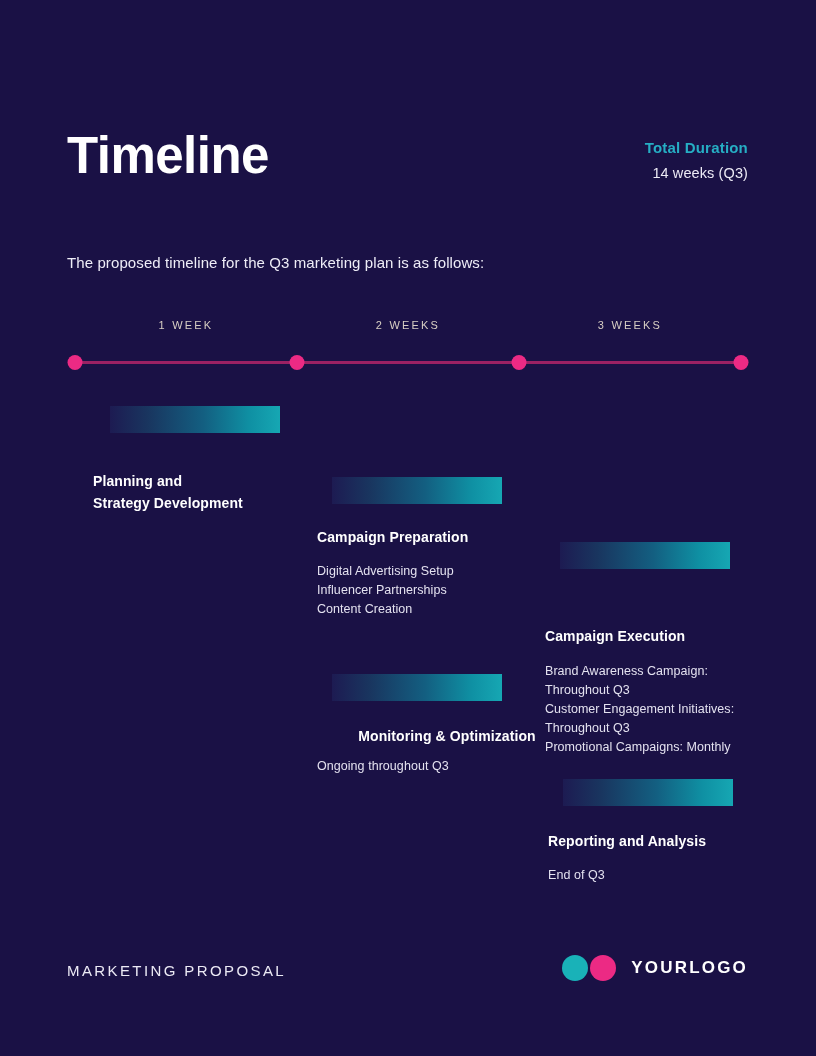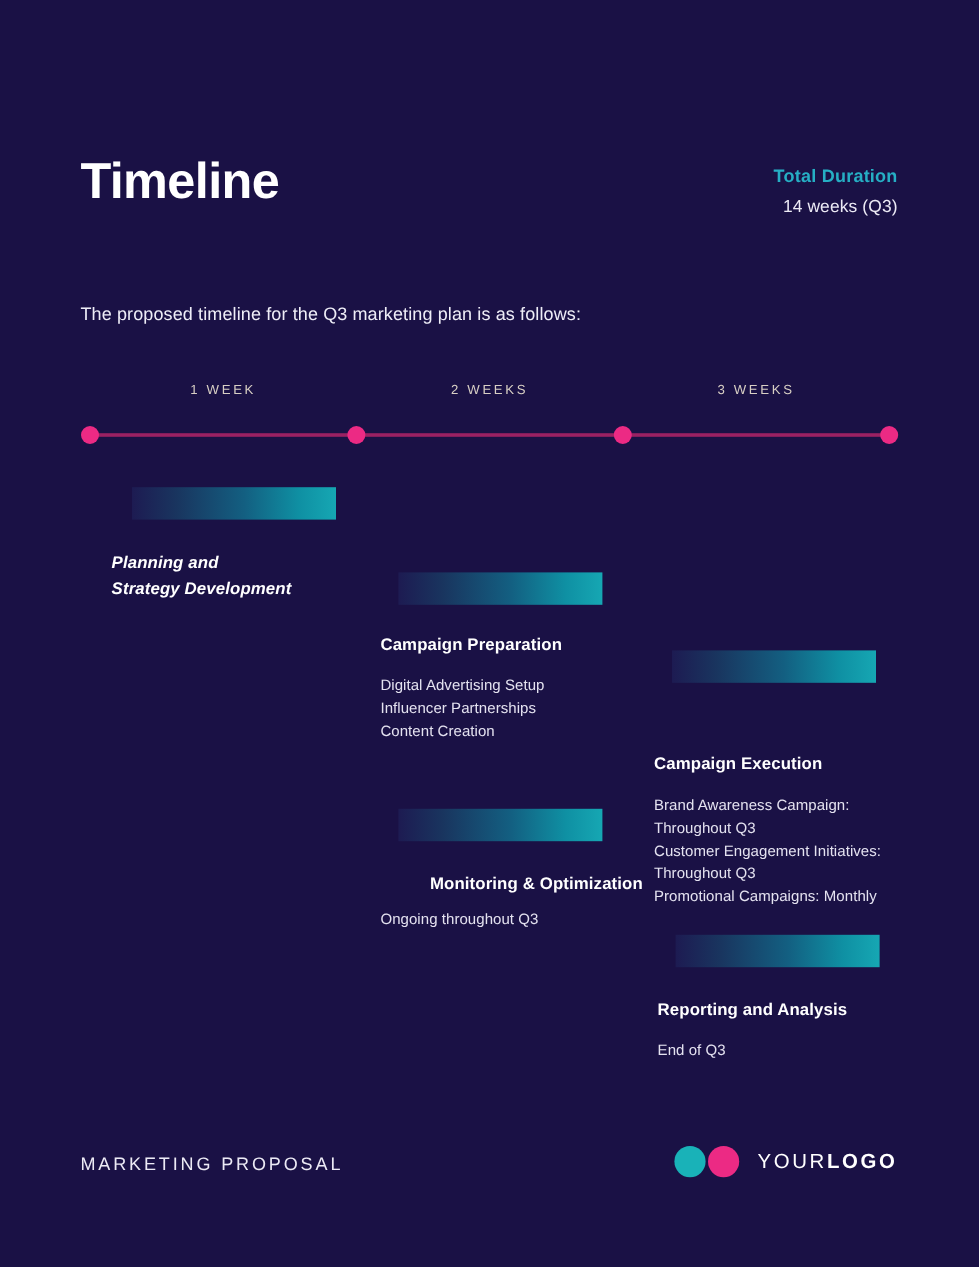--- a/index.html
+++ b/index.html
@@ -21,21 +21,21 @@
     inset: 0;
     width: 816px;
     height: 1056px;
   }
 
   
   .title {
     position: absolute;
     left: 67px;
     top: 128px;
-    font-size: 42px;
+    font-size: 51px;
     font-weight: bold;
     color: #ffffff;
     letter-spacing: -0.5px;
     line-height: 1.1;
   }
 
   .duration-block {
     position: absolute;
     right: 68px;
     top: 139px;
@@ -150,21 +150,21 @@
     height: 26px;
     border-radius: 50%;
   }
   .logo-dot.teal { left: 0; background: #19b2b8; }
   .logo-dot.pink { left: 28px; background: #ec2a84; }
   .logo-word {
     font-size: 17px;
     color: #ffffff;
     letter-spacing: 2.2px;
   }
-  .logo-word .light { font-weight: normal; }
+  .logo-word .light { font-weight: bold; }
   .logo-word .bold { font-weight: bold; }
 </style>
 </head>
 <body>
 
 <div class="page">
 
   <div class="title">Timeline</div>
 
   <div class="duration-block">
@@ -182,21 +182,21 @@
     <div class="axis-dot" style="left:519px;"></div>
     <div class="axis-dot" style="left:741px;"></div>
 
     <div class="axis-seg-label" style="left:186px;">1 WEEK</div>
     <div class="axis-seg-label" style="left:408px;">2 WEEKS</div>
     <div class="axis-seg-label" style="left:630px;">3 WEEKS</div>
   </div>
 
   <div class="phase" style="left:93px; top:406px; width:260px;">
     <div class="phase-bar" style="margin-left:17px; width:170px;"></div>
-    <div class="phase-title" style="margin-top:24px;font-style:italic;">
+    <div class="phase-title" style="margin-top:37px;">
       <div>Planning and</div>
       <div>Strategy Development</div>
     </div>
   </div>
 
   <div class="phase" style="left:317px; top:477px; width:260px;">
     <div class="phase-bar" style="margin-left:15px; width:170px;"></div>
     <div class="phase-title" style="margin-top:22px;">Campaign Preparation</div>
     <div class="phase-items" style="margin-top:14px;">
       <div class="phase-item">Digital Advertising Setup</div>

